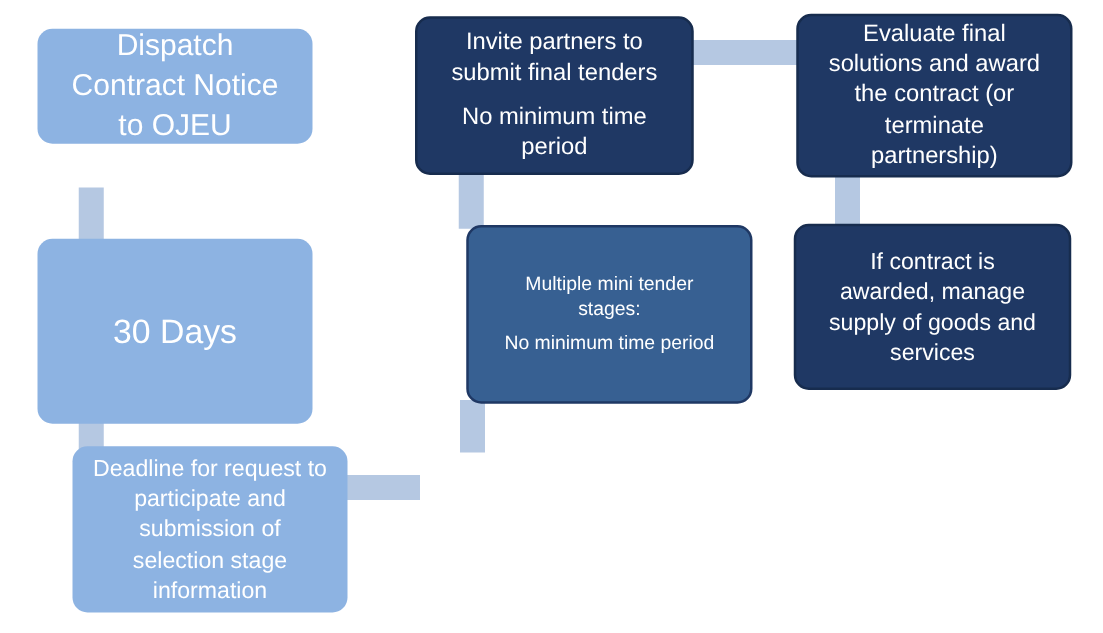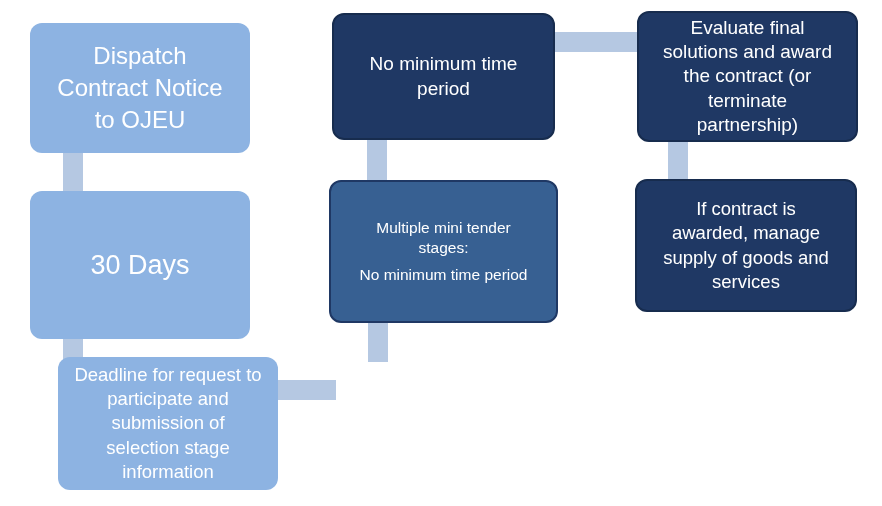--- a/index.html
+++ b/index.html
@@ -14,26 +14,26 @@
     background:var(--background); overflow:hidden;
     font-family:"Liberation Sans", sans-serif;
   }
   .box {
     position:absolute; display:flex; flex-direction:column;
     align-items:center; justify-content:center;
     border-radius:12px; color:var(--text); text-align:center; z-index:2;
   }
   .box p { width:100%; }
   .light  { background:var(--light-box); }
-  .medium { background:var(--medium-box); border:2px solid var(--medium-border); }
+  .medium { background:var(--medium-box); border:2px solid var(--medium-border);margin-left:44px; }
   .dark   { background:var(--dark-box); border:2px solid var(--dark-border); }
   .conn { position:absolute; background:var(--connector); z-index:1; }
 
   
-  #box-l1 { left:30px;  top:23px;  width:220px; height:130px; font-size:24px; line-height:1.33; }
+  #box-l1 { left:30px;  top:23px;  width:220px; height:92px; font-size:24px; line-height:1.33; }
   #box-l1 p { max-width:172px; }
   #box-l2 { left:30px;  top:191px; width:220px; height:148px; font-size:27px; }
   #box-l3 { left:30px;  top:357px; width:220px; height:133px; font-size:18.5px; line-height:1.3;margin-left:28px; }
   #box-l3 p { max-width:188px; }
   
   #box-m1 { left:332px; top:13px;  width:223px; height:127px; font-size:19px; line-height:1.28; gap:11px; }
   #box-m1 p { max-width:186px; }
   #box-m2 { left:329px; top:180px; width:229px; height:143px; font-size:15.5px; line-height:1.28; gap:8px; }
   #box-m2 p { max-width:182px; }
   #box-m2 p:last-child { max-width:200px; }
@@ -70,20 +70,21 @@
     <p>Dispatch Contract Notice to OJEU</p>
   </div>
   <div class="box light" id="box-l2">
     <p>30 Days</p>
   </div>
   <div class="box light" id="box-l3">
     <p>Deadline for request to participate and submission of selection stage information</p>
   </div>
 
   <div class="box dark" id="box-m1">
+    <p>Invite partners to submit final tenders</p>
     <p>No minimum time period</p>
   </div>
   <div class="box medium" id="box-m2">
     <p>Multiple mini tender stages:</p>
     <p>No minimum time period</p>
   </div>
 
   <div class="box dark" id="box-r1">
     <p>Evaluate final solutions and award the contract (or terminate partnership)</p>
   </div>

